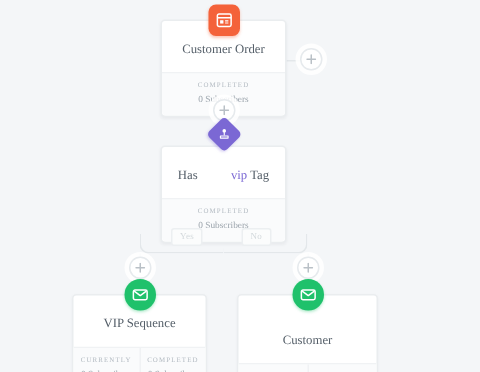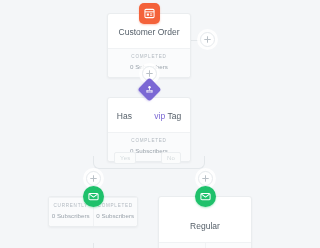--- a/index.html
+++ b/index.html
@@ -6,20 +6,21 @@
   html, body {
     width: 300px; height: 248px;
     background: #f4f6f8;
     font-family: "Liberation Sans", sans-serif;
     overflow: hidden;
   }
   #canvas {
     position: relative;
     width: 300px; height: 188px;
     background: #f4f6f8;
+    font-family: Liberation Serif, serif;
   }
 
   
   .line { position: absolute; background: #e3e7ea; }
   .vline { width: 1px; }
   .hline { height: 1px; }
 
   .corner {
     position: absolute;
     border-color: #e3e7ea;
@@ -236,20 +237,21 @@
   <div class="node-icon" style="left:83px; top:186px;">
     <div class="icon-circle" style="display:flex;align-items:center;justify-content:center;">
       <svg width="11" height="11" viewBox="0 0 12 12" aria-hidden="true">
         <rect x="1" y="2.6" width="10" height="7" rx="1.2" fill="none" stroke="#ffffff" stroke-width="1.1"></rect>
         <path d="M1.6 3.4 L6 6.6 L10.4 3.4" fill="none" stroke="#ffffff" stroke-width="1.1" stroke-linejoin="round"></path>
       </svg>
     </div>
   </div>
 
   <div class="card" style="left:48px; top:196px; width:90px;">
+    <div class="card-title">VIP Sequence</div>
     <div class="card-footer">
       <div class="stat">
         <div class="stat-label">CURRENTLY</div>
         <div class="stat-value">0 Subscribers</div>
       </div>
       <div class="stat">
         <div class="stat-label">COMPLETED</div>
         <div class="stat-value">0 Subscribers</div>
       </div>
     </div>
@@ -260,21 +262,21 @@
       <svg width="11" height="11" viewBox="0 0 12 12" aria-hidden="true">
         <rect x="1" y="2.6" width="10" height="7" rx="1.2" fill="none" stroke="#ffffff" stroke-width="1.1"></rect>
         <path d="M1.6 3.4 L6 6.6 L10.4 3.4" fill="none" stroke="#ffffff" stroke-width="1.1" stroke-linejoin="round"></path>
       </svg>
     </div>
   </div>
 
   <div class="card" style="left:158px; top:196px; width:94px;">
     <div class="card-title">
       <br>
-      <span>Regular</span>
+      <span>Customer</span>
     </div>
     <div class="card-footer">
       <div class="stat">
         
         
       </div>
       <div class="stat">
         
         
       </div>

